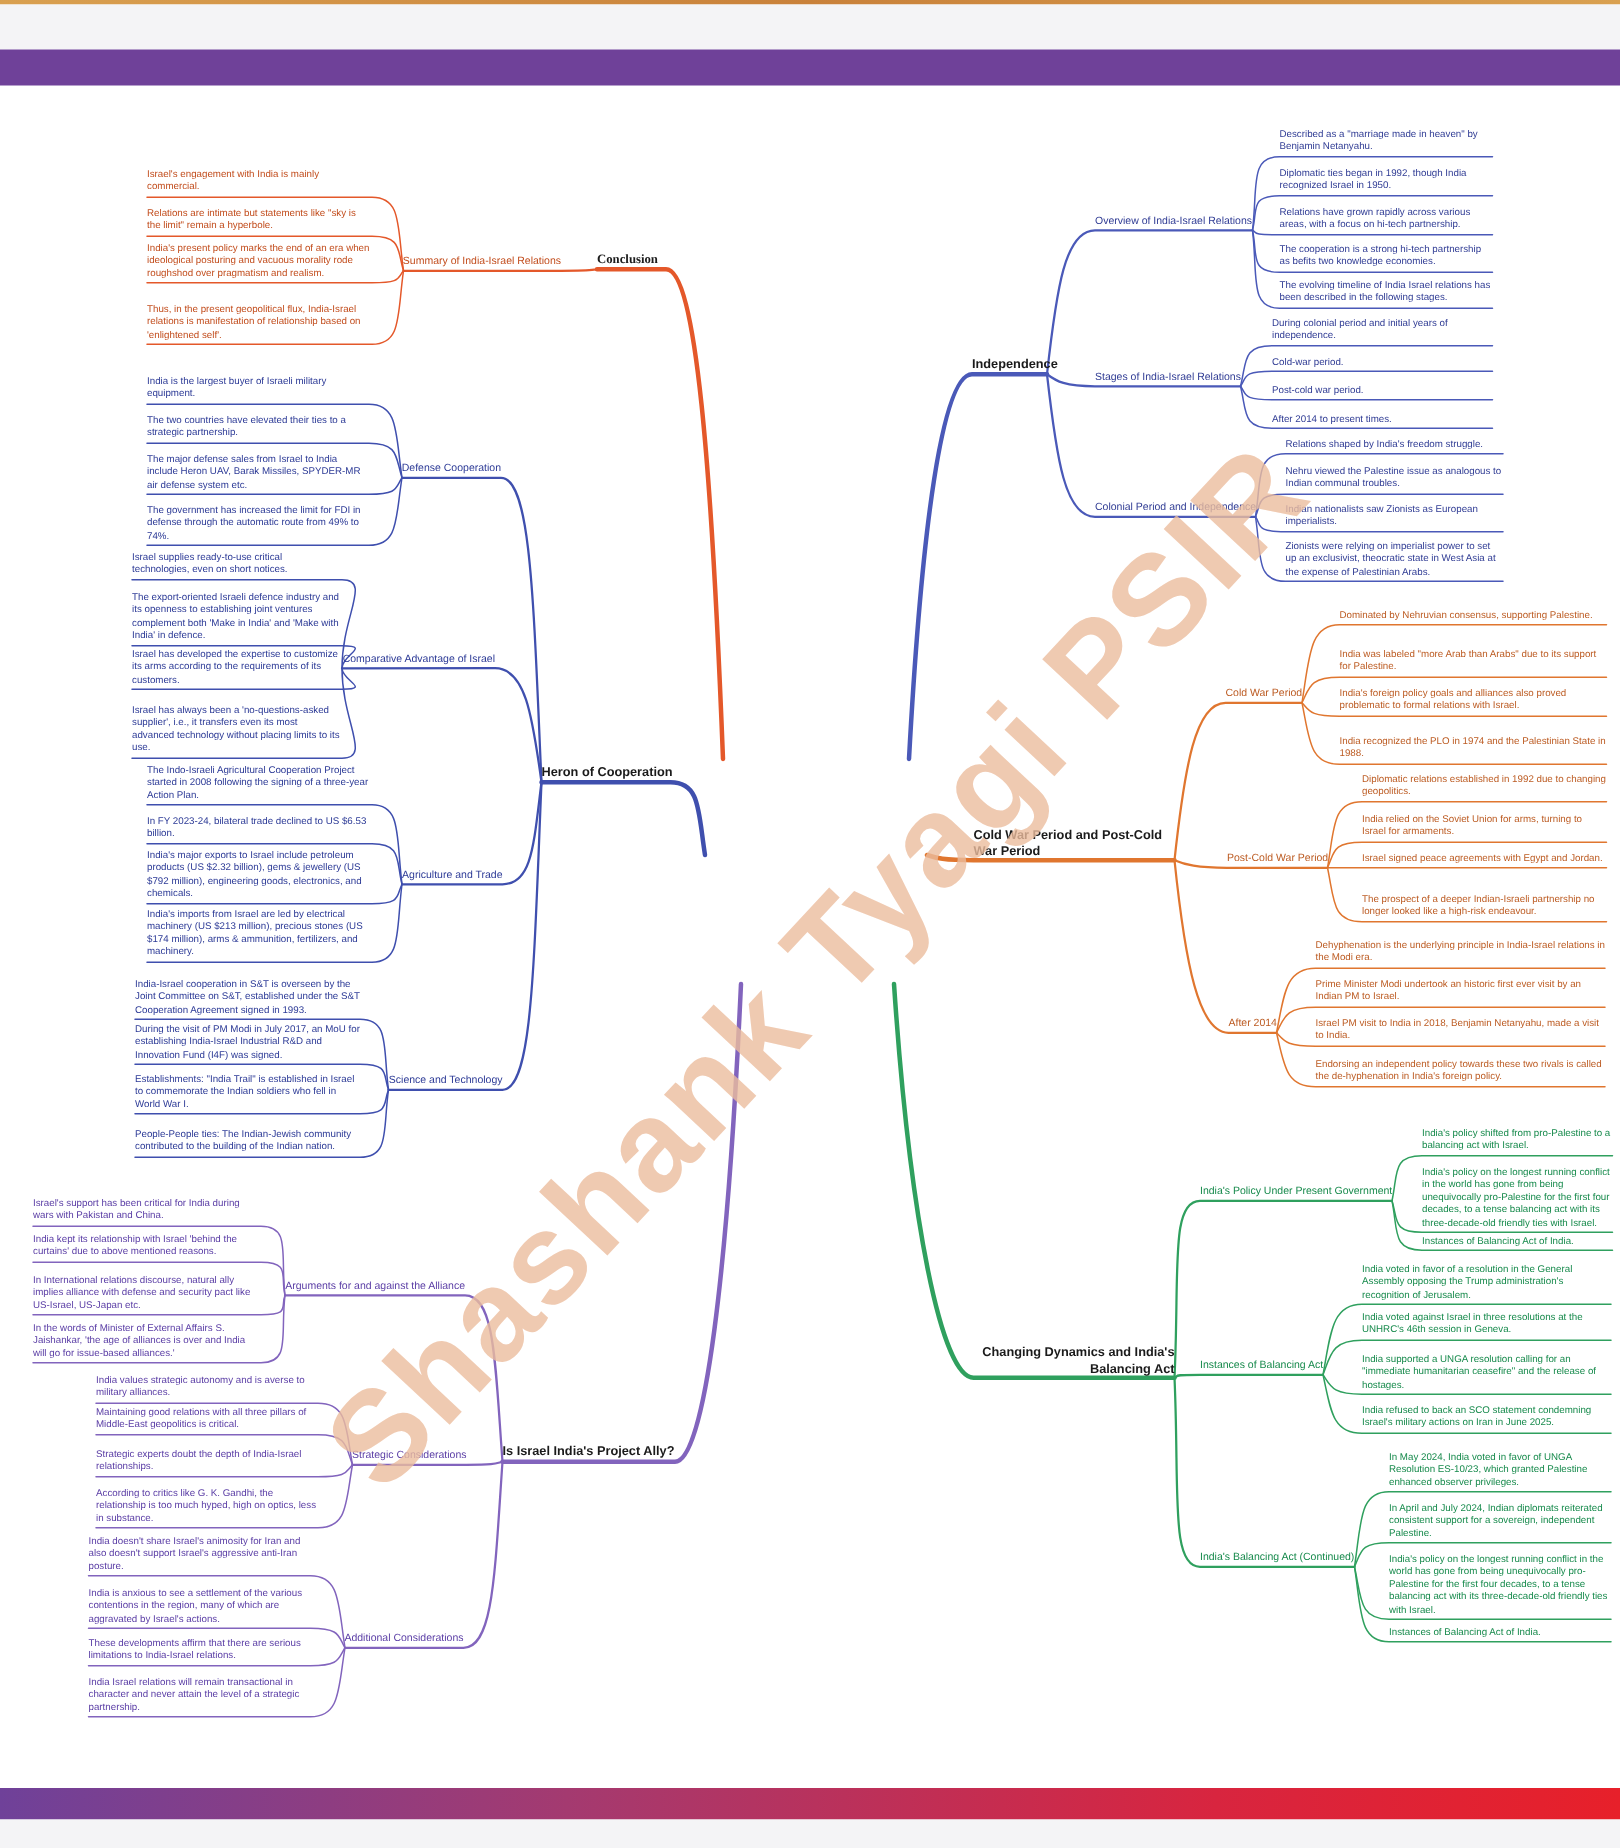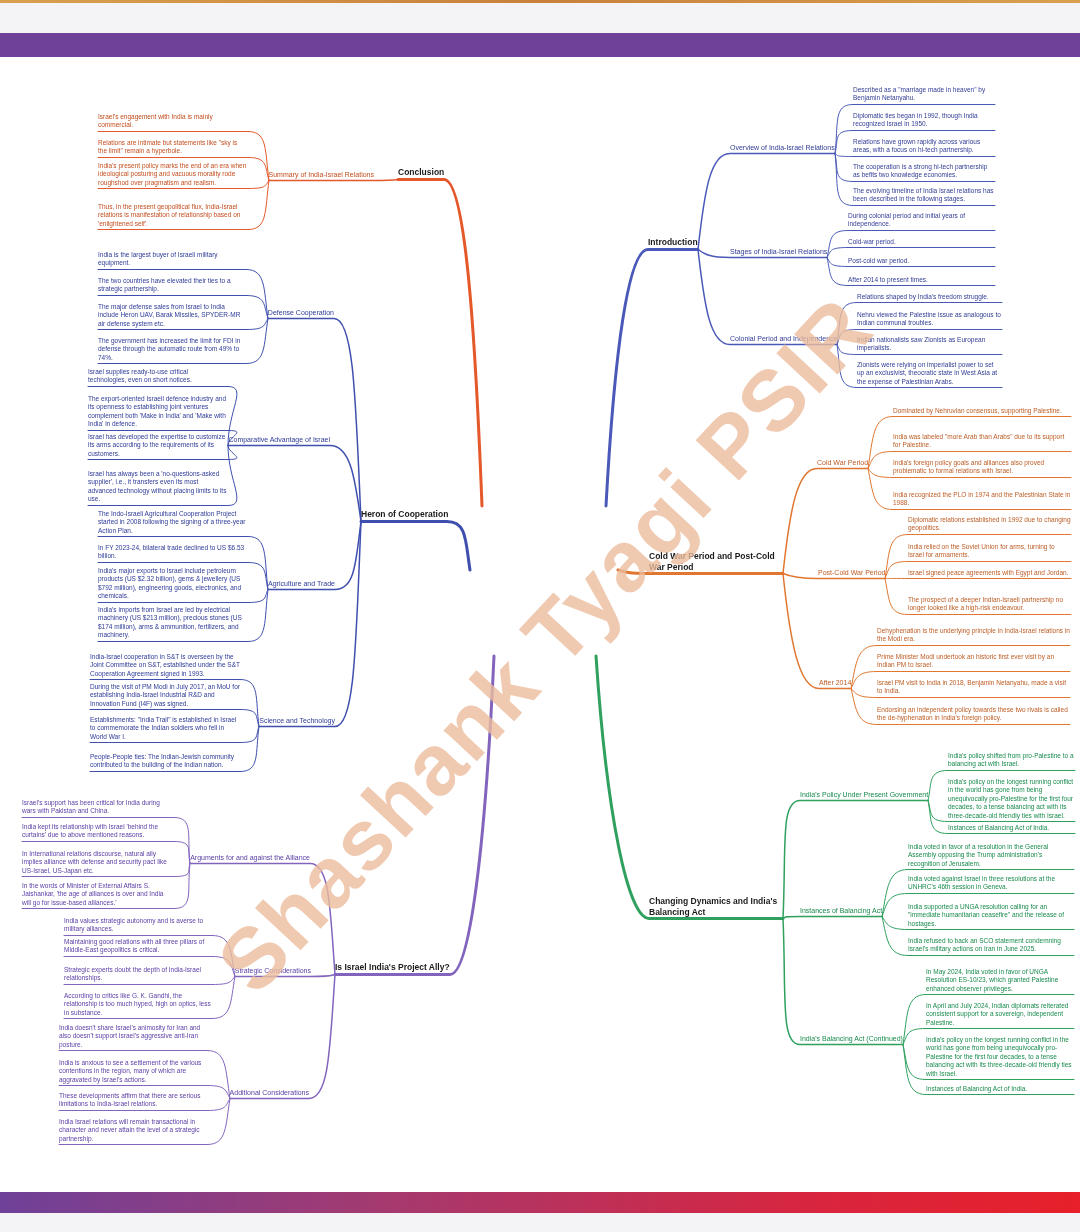--- a/index.html
+++ b/index.html
@@ -120,21 +120,21 @@
       <path d="M 235 976.5 C 230.4 981.3, 232 984.5, 212 984.5 L 64 984.5" fill="none" stroke="#8264bd" stroke-width="1" stroke-linecap="round"></path>
       <path d="M 235 976.5 C 230.4 1001.7, 232 1018.5, 212 1018.5 L 64 1018.5" fill="none" stroke="#8264bd" stroke-width="1" stroke-linecap="round"></path>
       <path d="M 335 974.5 C 329.8 1048.9, 329 1098.5, 309 1098.5 L 230 1098.5" fill="none" stroke="#8264bd" stroke-width="1.5" stroke-linecap="round"></path>
       <path d="M 230 1098.5 C 225.4 1069.7, 227 1050.5, 207 1050.5 L 59 1050.5" fill="none" stroke="#8264bd" stroke-width="1" stroke-linecap="round"></path>
       <path d="M 230 1098.5 C 225.4 1090.7, 227 1085.5, 207 1085.5 L 59 1085.5" fill="none" stroke="#8264bd" stroke-width="1" stroke-linecap="round"></path>
       <path d="M 230 1098.5 C 225.4 1105.7, 227 1110.5, 207 1110.5 L 59 1110.5" fill="none" stroke="#8264bd" stroke-width="1" stroke-linecap="round"></path>
       <path d="M 230 1098.5 C 225.4 1126.1, 227 1144.5, 207 1144.5 L 59 1144.5" fill="none" stroke="#8264bd" stroke-width="1" stroke-linecap="round"></path>
     </svg>
 
 
-  <div class="branch nowrap" id="b-intro" style="left:648px;top:237px;">Introduction</div>
+  <div class="branch nowrap" id="b-intro" style="left:648px;top:237px;">Independence</div>
   <div class="node sub nowrap" id="st-i0" style="left: 730px; top: 143px; color: rgb(48, 60, 148);">Overview of India-Israel Relations</div>
   <div class="node leaf" style="left: 853px; top: 86px; width: 142px; color: rgb(48, 60, 148);">Described as a "marriage made in heaven" by Benjamin Netanyahu.</div>
   <div class="node leaf" style="left: 853px; top: 112px; width: 142px; color: rgb(48, 60, 148);">Diplomatic ties began in 1992, though India recognized Israel in 1950.</div>
   <div class="node leaf" style="left: 853px; top: 138px; width: 142px; color: rgb(48, 60, 148);">Relations have grown rapidly across various areas, with a focus on hi-tech partnership.</div>
   <div class="node leaf" style="left: 853px; top: 163px; width: 142px; color: rgb(48, 60, 148);">The cooperation is a strong hi-tech partnership as befits two knowledge economies.</div>
   <div class="node leaf" style="left: 853px; top: 187px; width: 142px; color: rgb(48, 60, 148);">The evolving timeline of India Israel relations has been described in the following stages.</div>
   <div class="node sub nowrap" id="st-i1" style="left: 730px; top: 247px; color: rgb(48, 60, 148);">Stages of India-Israel Relations</div>
   <div class="node leaf" style="left: 848px; top: 212px; width: 147px; color: rgb(48, 60, 148);">During colonial period and initial years of independence.</div>
   <div class="node leaf" style="left: 848px; top: 238px; width: 147px; color: rgb(48, 60, 148);">Cold-war period.</div>
   <div class="node leaf" style="left: 848px; top: 257px; width: 147px; color: rgb(48, 60, 148);">Post-cold war period.</div>
@@ -155,37 +155,37 @@
   <div class="node leaf" style="left: 908px; top: 516px; width: 163px; color: rgb(188, 91, 34);">Diplomatic relations established in 1992 due to changing geopolitics.</div>
   <div class="node leaf" style="left: 908px; top: 543px; width: 163px; color: rgb(188, 91, 34);">India relied on the Soviet Union for arms, turning to Israel for armaments.</div>
   <div class="node leaf" style="left: 908px; top: 569px; width: 163px; color: rgb(188, 91, 34);">Israel signed peace agreements with Egypt and Jordan.</div>
   <div class="node leaf" style="left: 908px; top: 596px; width: 163px; color: rgb(188, 91, 34);">The prospect of a deeper Indian-Israeli partnership no longer looked like a high-risk endeavour.</div>
   <div class="node sub nowrap" id="st-cw2" style="left: 819px; top: 678px; color: rgb(188, 91, 34);">After 2014</div>
   <div class="node leaf" style="left: 877px; top: 627px; width: 193px; color: rgb(188, 91, 34);">Dehyphenation is the underlying principle in India-Israel relations in the Modi era.</div>
   <div class="node leaf" style="left: 877px; top: 653px; width: 193px; color: rgb(188, 91, 34);">Prime Minister Modi undertook an historic first ever visit by an Indian PM to Israel.</div>
   <div class="node leaf" style="left: 877px; top: 679px; width: 193px; color: rgb(188, 91, 34);">Israel PM visit to India in 2018, Benjamin Netanyahu, made a visit to India.</div>
   <div class="node leaf" style="left: 877px; top: 706px; width: 193px; color: rgb(188, 91, 34);">Endorsing an independent policy towards these two rivals is called the de-hyphenation in India's foreign policy.</div>
 
-  <div class="branch" id="b-changing" style="left:649px;top:896px;width:134px;">Changing Dynamics and India's Balancing Act</div>
+  <div class="branch" id="b-changing" style="left:649px;top:896px;width:134px;text-align:right;">Changing Dynamics and India's Balancing Act</div>
   <div class="node sub nowrap" id="st-ch0" style="left: 800px; top: 790px; color: rgb(23, 138, 76);">India's Policy Under Present Government</div>
   <div class="node leaf" style="left: 948px; top: 752px; width: 127px; color: rgb(23, 138, 76);">India's policy shifted from pro-Palestine to a balancing act with Israel.</div>
   <div class="node leaf" style="left: 948px; top: 778px; width: 127px; color: rgb(23, 138, 76);">India's policy on the longest running conflict in the world has gone from being unequivocally pro-Palestine for the first four decades, to a tense balancing act with its three-decade-old friendly ties with Israel.</div>
   <div class="node leaf" style="left: 948px; top: 824px; width: 127px; color: rgb(23, 138, 76);">Instances of Balancing Act of India.</div>
   <div class="node sub nowrap" id="st-ch1" style="left: 800px; top: 906px; color: rgb(23, 138, 76);">Instances of Balancing Act</div>
   <div class="node leaf" style="left: 908px; top: 843px; width: 166px; color: rgb(23, 138, 76);">India voted in favor of a resolution in the General Assembly opposing the Trump administration's recognition of Jerusalem.</div>
   <div class="node leaf" style="left: 908px; top: 875px; width: 166px; color: rgb(23, 138, 76);">India voted against Israel in three resolutions at the UNHRC's 46th session in Geneva.</div>
   <div class="node leaf" style="left: 908px; top: 903px; width: 166px; color: rgb(23, 138, 76);">India supported a UNGA resolution calling for an "immediate humanitarian ceasefire" and the release of hostages.</div>
   <div class="node leaf" style="left: 908px; top: 937px; width: 166px; color: rgb(23, 138, 76);">India refused to back an SCO statement condemning Israel's military actions on Iran in June 2025.</div>
   <div class="node sub nowrap" id="st-ch2" style="left: 800px; top: 1034px; color: rgb(23, 138, 76);">India's Balancing Act (Continued)</div>
   <div class="node leaf" style="left: 926px; top: 968px; width: 148px; color: rgb(23, 138, 76);">In May 2024, India voted in favor of UNGA Resolution ES-10/23, which granted Palestine enhanced observer privileges.</div>
   <div class="node leaf" style="left: 926px; top: 1002px; width: 148px; color: rgb(23, 138, 76);">In April and July 2024, Indian diplomats reiterated consistent support for a sovereign, independent Palestine.</div>
   <div class="node leaf" style="left: 926px; top: 1036px; width: 148px; color: rgb(23, 138, 76);">India's policy on the longest running conflict in the world has gone from being unequivocally pro-Palestine for the first four decades, to a tense balancing act with its three-decade-old friendly ties with Israel.</div>
   <div class="node leaf" style="left: 926px; top: 1085px; width: 148px; color: rgb(23, 138, 76);">Instances of Balancing Act of India.</div>
 
-  <div class="branch nowrap" id="b-conclusion" style="left:398px;top:167px;">Conclusion</div>
+  <div class="branch nowrap" id="b-conclusion" style="left:398px;top:167px;font-family:Liberation Serif, serif;">Conclusion</div>
   <div class="node sub nowrap" id="st-co0" style="right: 706px; top: 170px; color: rgb(194, 77, 29);">Summary of India-Israel Relations</div>
   <div class="node leaf" style="left: 98px; top: 113px; width: 150px; color: rgb(194, 77, 29);">Israel's engagement with India is mainly commercial.</div>
   <div class="node leaf" style="left: 98px; top: 139px; width: 150px; color: rgb(194, 77, 29);">Relations are intimate but statements like "sky is the limit" remain a hyperbole.</div>
   <div class="node leaf" style="left: 98px; top: 162px; width: 150px; color: rgb(194, 77, 29);">India's present policy marks the end of an era when ideological posturing and vacuous morality rode roughshod over pragmatism and realism.</div>
   <div class="node leaf" style="left: 98px; top: 203px; width: 150px; color: rgb(194, 77, 29);">Thus, in the present geopolitical flux, India-Israel relations is manifestation of relationship based on 'enlightened self'.</div>
 
   <div class="branch nowrap" id="b-areas" style="left:361px;top:509px;">Heron of Cooperation</div>
   <div class="node sub nowrap" id="st-a0" style="right: 746px; top: 308px; color: rgb(44, 58, 150);">Defense Cooperation</div>
   <div class="node leaf" style="left: 98px; top: 251px; width: 148px; color: rgb(44, 58, 150);">India is the largest buyer of Israeli military equipment.</div>
   <div class="node leaf" style="left: 98px; top: 277px; width: 148px; color: rgb(44, 58, 150);">The two countries have elevated their ties to a strategic partnership.</div>

